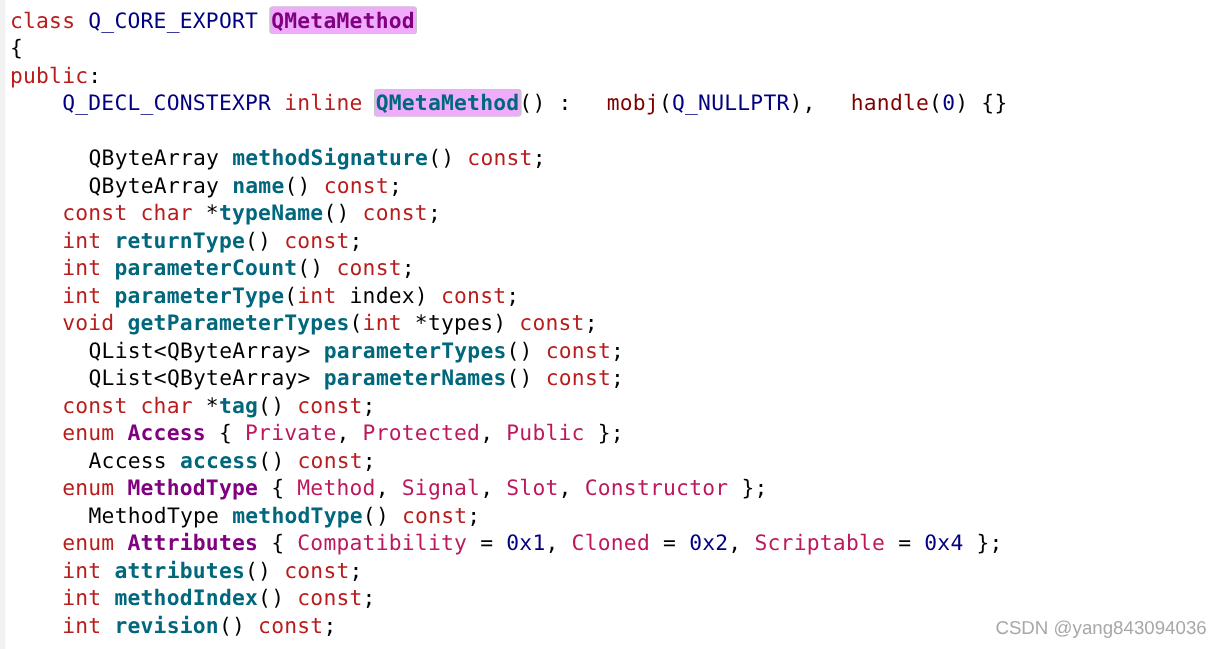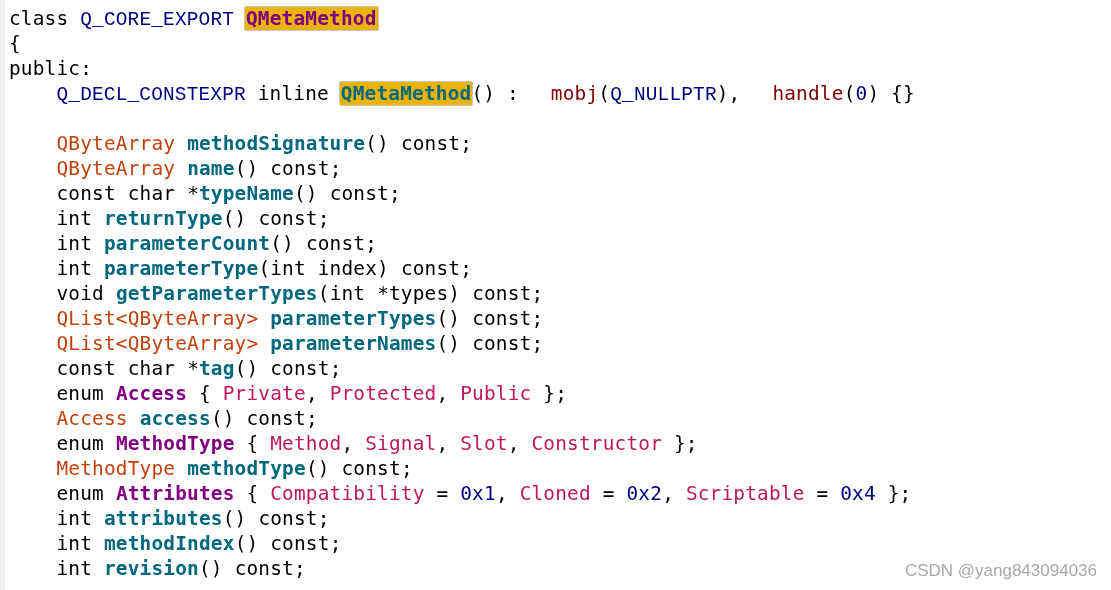--- a/index.html
+++ b/index.html
@@ -5,30 +5,30 @@
   html, body { margin: 0; padding: 0; }
   body { width: 1111px; height: 590px; background: #ffffff; position: relative; overflow: hidden; }
   .gutter { position: absolute; left: 0; top: 0; width: 5px; height: 590px; background: #f2f2f2; }
   .code {
     position: absolute; left: 9px; top: 6px;
     font-family: "DejaVu Sans Mono", "Liberation Mono", monospace;
     font-size: 19.4px; line-height: 25px; white-space: pre; color: #000000;
     letter-spacing: 0.2px;
   }
   .line { height: 25px; }
-  .kw { color: #000000; }
-  .mac { color: #000080; font-family: Liberation Mono, monospace; }
-  .type { color: #c2410c; }
+  .kw { color: #b91c1c; }
+  .mac { color: #000080; }
+  .type { color: #000000; margin-left: 24px; }
   .fn { color: #00677c; font-weight: bold; }
   .cls { color: #800080; font-weight: bold; }
   .enumv { color: #be185d; }
   .num { color: #000080; }
   .mem { color: #800000; margin-left: 20px; }
   .plain { color: #000000; }
-  .hl { border: 1px solid #c8c8c8; border-radius: 3px; background: #eab308; padding: 0 1px; margin: 0 -2px; }
+  .hl { border: 1px solid #c8c8c8; border-radius: 3px; background: #f0abfc; padding: 0 1px; margin: 0 -2px; }
   .watermark {
     position: absolute; right: 14px; bottom: 9px;
     font-family: "Liberation Sans", sans-serif; font-size: 17px; color: #a8a8a8; text-align: center;
   }
 </style>
 </head>
 <body>
 
 <div class="gutter"></div>
 <div class="code" id="code"><div class="line"><span class="kw">class </span><span class="mac">Q_CORE_EXPORT </span><span class="cls hl">QMetaMethod</span></div><div class="line"><span class="plain">{</span></div><div class="line"><span class="kw">public</span><span class="plain">:</span></div><div class="line"><span class="plain">    </span><span class="mac">Q_DECL_CONSTEXPR </span><span class="kw">inline </span><span class="fn hl">QMetaMethod</span><span class="plain">() : </span><span class="mem">mobj</span><span class="plain">(</span><span class="mac">Q_NULLPTR</span><span class="plain">), </span><span class="mem">handle</span><span class="plain">(</span><span class="num">0</span><span class="plain">) {}</span></div><div class="line"><span class="plain"></span></div><div class="line"><span class="plain">    </span><span class="type">QByteArray </span><span class="fn">methodSignature</span><span class="plain">() </span><span class="kw">const</span><span class="plain">;</span></div><div class="line"><span class="plain">    </span><span class="type">QByteArray </span><span class="fn">name</span><span class="plain">() </span><span class="kw">const</span><span class="plain">;</span></div><div class="line"><span class="plain">    </span><span class="kw">const char </span><span class="plain">*</span><span class="fn">typeName</span><span class="plain">() </span><span class="kw">const</span><span class="plain">;</span></div><div class="line"><span class="plain">    </span><span class="kw">int </span><span class="fn">returnType</span><span class="plain">() </span><span class="kw">const</span><span class="plain">;</span></div><div class="line"><span class="plain">    </span><span class="kw">int </span><span class="fn">parameterCount</span><span class="plain">() </span><span class="kw">const</span><span class="plain">;</span></div><div class="line"><span class="plain">    </span><span class="kw">int </span><span class="fn">parameterType</span><span class="plain">(</span><span class="kw">int </span><span class="plain">index) </span><span class="kw">const</span><span class="plain">;</span></div><div class="line"><span class="plain">    </span><span class="kw">void </span><span class="fn">getParameterTypes</span><span class="plain">(</span><span class="kw">int </span><span class="plain">*types) </span><span class="kw">const</span><span class="plain">;</span></div><div class="line"><span class="plain">    </span><span class="type">QList&lt;QByteArray&gt; </span><span class="fn">parameterTypes</span><span class="plain">() </span><span class="kw">const</span><span class="plain">;</span></div><div class="line"><span class="plain">    </span><span class="type">QList&lt;QByteArray&gt; </span><span class="fn">parameterNames</span><span class="plain">() </span><span class="kw">const</span><span class="plain">;</span></div><div class="line"><span class="plain">    </span><span class="kw">const char </span><span class="plain">*</span><span class="fn">tag</span><span class="plain">() </span><span class="kw">const</span><span class="plain">;</span></div><div class="line"><span class="plain">    </span><span class="kw">enum </span><span class="cls">Access</span><span class="plain"> { </span><span class="enumv">Private</span><span class="plain">, </span><span class="enumv">Protected</span><span class="plain">, </span><span class="enumv">Public</span><span class="plain"> };</span></div><div class="line"><span class="plain">    </span><span class="type">Access </span><span class="fn">access</span><span class="plain">() </span><span class="kw">const</span><span class="plain">;</span></div><div class="line"><span class="plain">    </span><span class="kw">enum </span><span class="cls">MethodType</span><span class="plain"> { </span><span class="enumv">Method</span><span class="plain">, </span><span class="enumv">Signal</span><span class="plain">, </span><span class="enumv">Slot</span><span class="plain">, </span><span class="enumv">Constructor</span><span class="plain"> };</span></div><div class="line"><span class="plain">    </span><span class="type">MethodType </span><span class="fn">methodType</span><span class="plain">() </span><span class="kw">const</span><span class="plain">;</span></div><div class="line"><span class="plain">    </span><span class="kw">enum </span><span class="cls">Attributes</span><span class="plain"> { </span><span class="enumv">Compatibility</span><span class="plain"> = </span><span class="num">0x1</span><span class="plain">, </span><span class="enumv">Cloned</span><span class="plain"> = </span><span class="num">0x2</span><span class="plain">, </span><span class="enumv">Scriptable</span><span class="plain"> = </span><span class="num">0x4</span><span class="plain"> };</span></div><div class="line"><span class="plain">    </span><span class="kw">int </span><span class="fn">attributes</span><span class="plain">() </span><span class="kw">const</span><span class="plain">;</span></div><div class="line"><span class="plain">    </span><span class="kw">int </span><span class="fn">methodIndex</span><span class="plain">() </span><span class="kw">const</span><span class="plain">;</span></div><div class="line"><span class="plain">    </span><span class="kw">int </span><span class="fn">revision</span><span class="plain">() </span><span class="kw">const</span><span class="plain">;</span></div></div>

